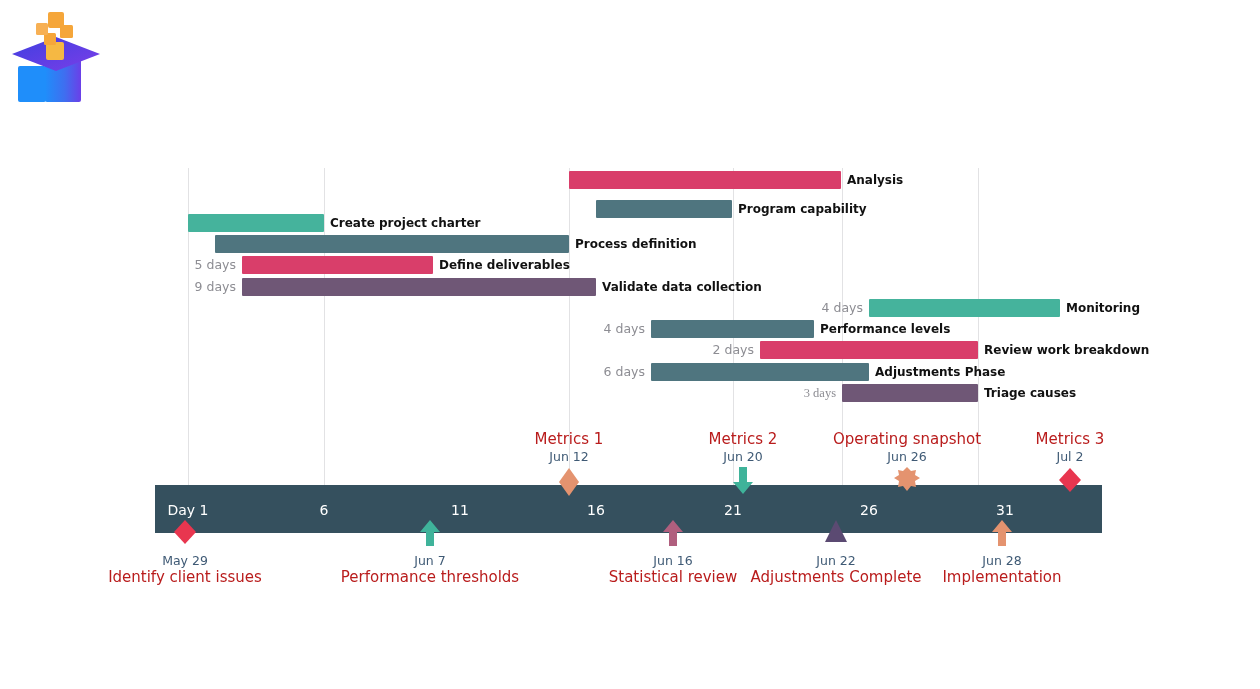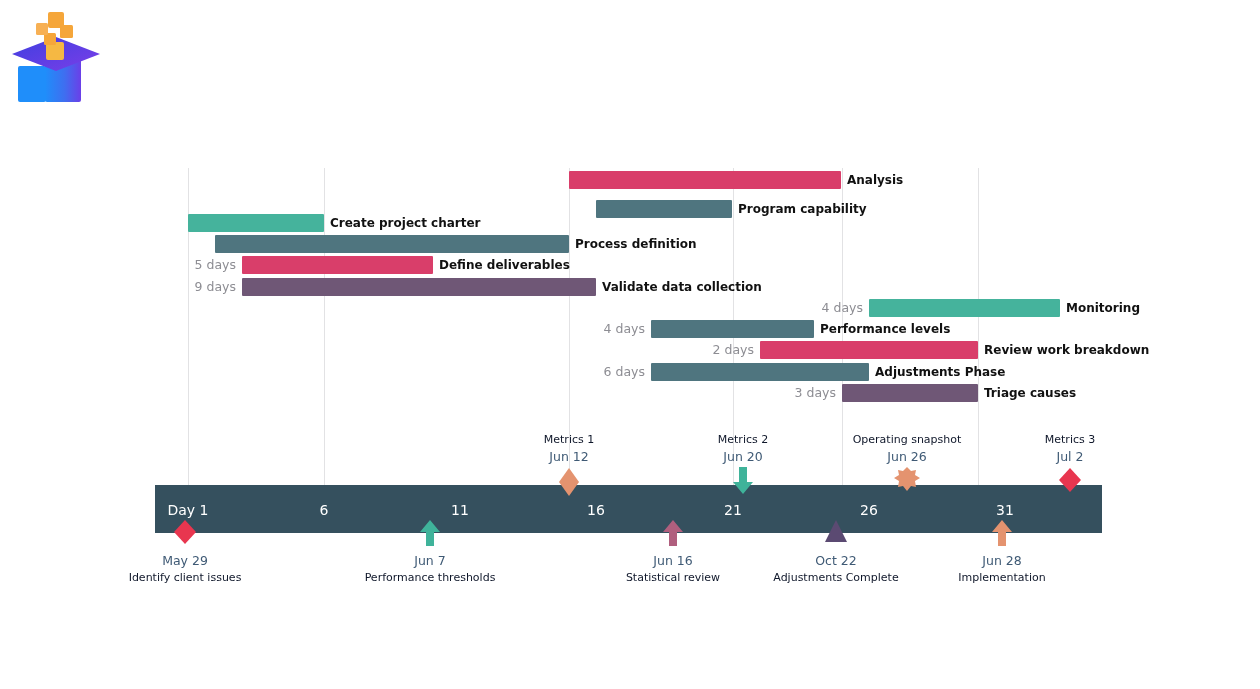--- a/index.html
+++ b/index.html
@@ -97,22 +97,22 @@
   }
 
   
   .ms-wrap {
     position: absolute;
     transform: translateX(-50%);
     text-align: center;
     white-space: nowrap;
   }
   .ms-name {
-    font-size: 11px;
-    color: #0f172a;
+    font-size: 15px;
+    color: #b91c1c;
     line-height: 17px;
   }
   .ms-date {
     font-size: 12.5px;
     color: #3f5a75;
     line-height: 17px;
   }
   .ms-marker {
     position: absolute;
     transform: translateX(-50%);
@@ -198,21 +198,21 @@
         <div class="task-days" style="left: 650px; width: 104px;">2 days</div>
         <div class="task-bar" style="left: 760px; width: 218px; background: rgb(217, 62, 106);"></div>
         <div class="task-label" style="left: 984px;">Review work breakdown</div>
       </div>
       <div class="task-row" style="left: 0px; top: 363px; width: 1260px;">
         <div class="task-days" style="left: 541px; width: 104px;">6 days</div>
         <div class="task-bar" style="left: 651px; width: 218px; background: rgb(79, 117, 127);"></div>
         <div class="task-label" style="left: 875px;">Adjustments Phase</div>
       </div>
       <div class="task-row" style="left: 0px; top: 384px; width: 1260px;">
-        <div class="task-days" style="left: 732px; width: 104px;">3 days</div>
+        <div class="task-days" style="left: 732px; width: 104px; font-family: Liberation Serif, serif;">3 days</div>
         <div class="task-bar" style="left: 842px; width: 136px; background: rgb(111, 87, 118);"></div>
         <div class="task-label" style="left: 984px;">Triage causes</div>
       </div>
     </div>
   <div id="axis-band" style="left: 155px; top: 485px; width: 947px; height: 48px; background: rgb(53, 80, 94);"></div>
   <div id="ticks">
       <div class="axis-tick-label" style="left: 188px; top: 503px;">Day 1</div>
       <div class="axis-tick-label" style="left: 324px; top: 503px;">6</div>
       <div class="axis-tick-label" style="left: 460px; top: 503px;">11</div>
       <div class="axis-tick-label" style="left: 596px; top: 503px;">16</div>
@@ -269,21 +269,21 @@
           <path d="M11 1 L21 13 H15 V27 H7 V13 H1 Z" fill="#b05f7e"></path>
         </svg></div>
       <div class="ms-wrap" style="left: 673px; top: 552px;">
         <div class="ms-date" style="color: rgb(63, 90, 117);">Jun 16</div>
         <div class="ms-name">Statistical review</div>
       </div>
       <div class="ms-marker" style="left: 836px; top: 519px;"><svg width="24" height="24" viewBox="0 0 24 24">
           <path d="M12 1 L23 23 H1 Z" fill="#5b4a72"></path>
         </svg></div>
       <div class="ms-wrap" style="left: 836px; top: 552px;">
-        <div class="ms-date" style="color: rgb(63, 90, 117);">Oct 22</div>
+        <div class="ms-date" style="color: rgb(63, 90, 117);">Jun 22</div>
         <div class="ms-name">Adjustments Complete</div>
       </div>
       <div class="ms-marker" style="left: 1002px; top: 519px;"><svg width="22" height="28" viewBox="0 0 22 28">
           <path d="M11 1 L21 13 H15 V27 H7 V13 H1 Z" fill="#e4936f"></path>
         </svg></div>
       <div class="ms-wrap" style="left: 1002px; top: 552px;">
         <div class="ms-date" style="color: rgb(63, 90, 117);">Jun 28</div>
         <div class="ms-name">Implementation</div>
       </div>
     </div>

